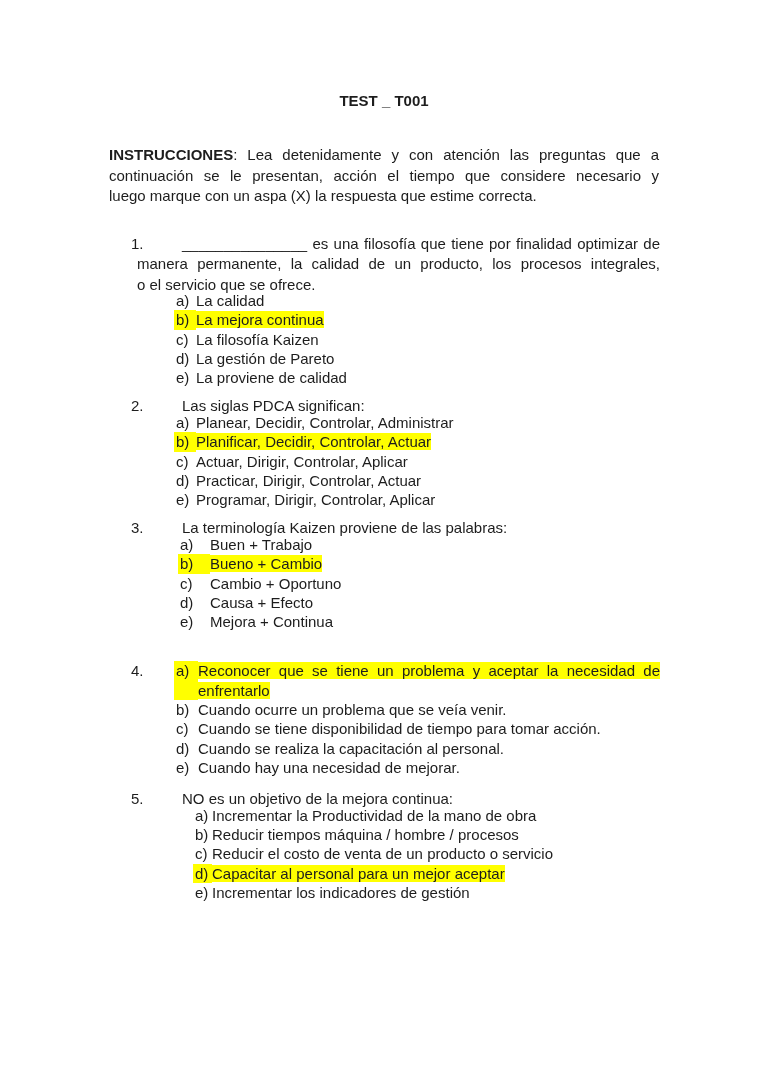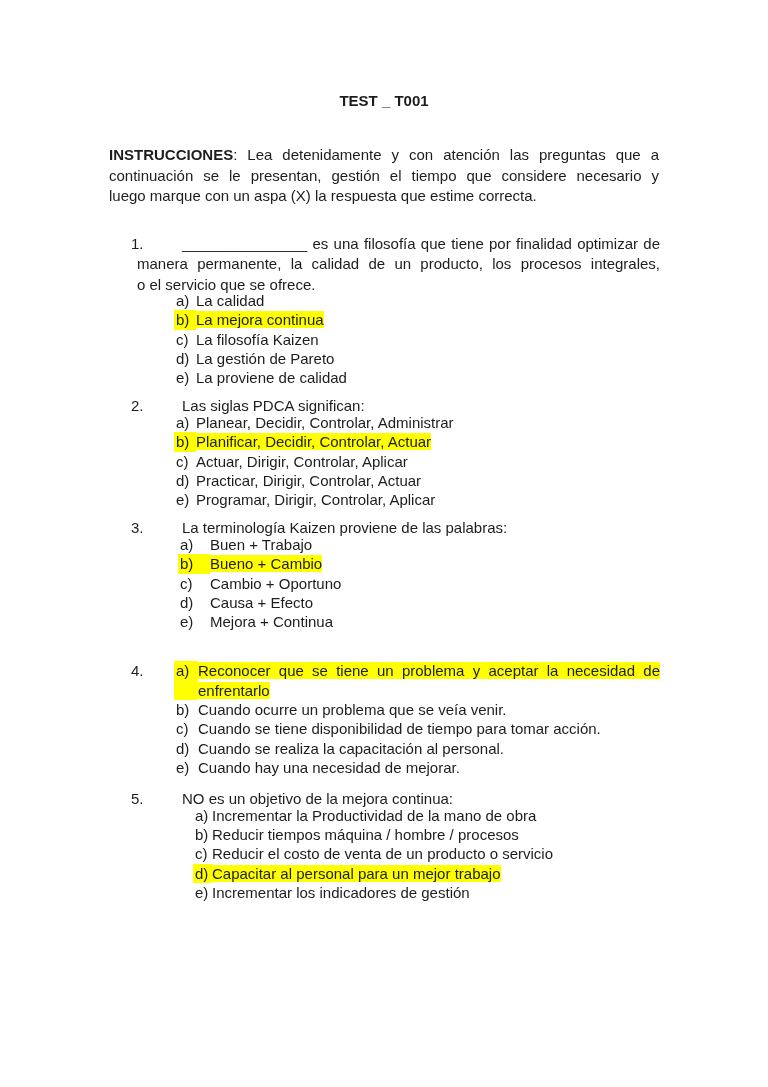--- a/index.html
+++ b/index.html
@@ -76,21 +76,21 @@
   }
   .opt.hl .mk { background: var(--hl, #ffff00); }
 </style>
 </head>
 <body>
 
 <div class="page">
   <div class="doc-title">TEST _ T001</div>
   <div class="instructions" id="instructions">
       <div class="line just"><span class="bold">INSTRUCCIONES</span>: Lea detenidamente y con atención las preguntas que a</div>
-      <div class="line just">continuación se le presentan, gestión el tiempo que considere necesario y</div>
+      <div class="line just">continuación se le presentan, acción el tiempo que considere necesario y</div>
       <div class="line">luego marque con un aspa (X) la respuesta que estime correcta.</div>
     </div>
   <div id="questions">
       <div class="question q1">
         <span class="q-num">1.</span>
         <div class="q-text">
           <div class="line just">_______________ es una filosofía que tiene por finalidad optimizar de</div>
           <div class="line just">manera permanente, la calidad de un producto, los procesos integrales,</div>
           <div class="line">o el servicio que se ofrece.</div>
         </div>
@@ -214,21 +214,21 @@
           <div class="opt">
             <span class="opt-letter">b)</span>
             <div class="opt-text"><span class="mk">Reducir tiempos máquina / hombre / procesos</span></div>
           </div>
           <div class="opt">
             <span class="opt-letter">c)</span>
             <div class="opt-text"><span class="mk">Reducir el costo de venta de un producto o servicio</span></div>
           </div>
           <div class="opt hl">
             <span class="opt-letter">d)</span>
-            <div class="opt-text"><span class="mk">Capacitar al personal para un mejor trabajo</span></div>
+            <div class="opt-text"><span class="mk">Capacitar al personal para un mejor aceptar</span></div>
           </div>
           <div class="opt">
             <span class="opt-letter">e)</span>
             <div class="opt-text"><span class="mk">Incrementar los indicadores de gestión</span></div>
           </div>
         </div>
       </div>
     </div>
 </div>
 

